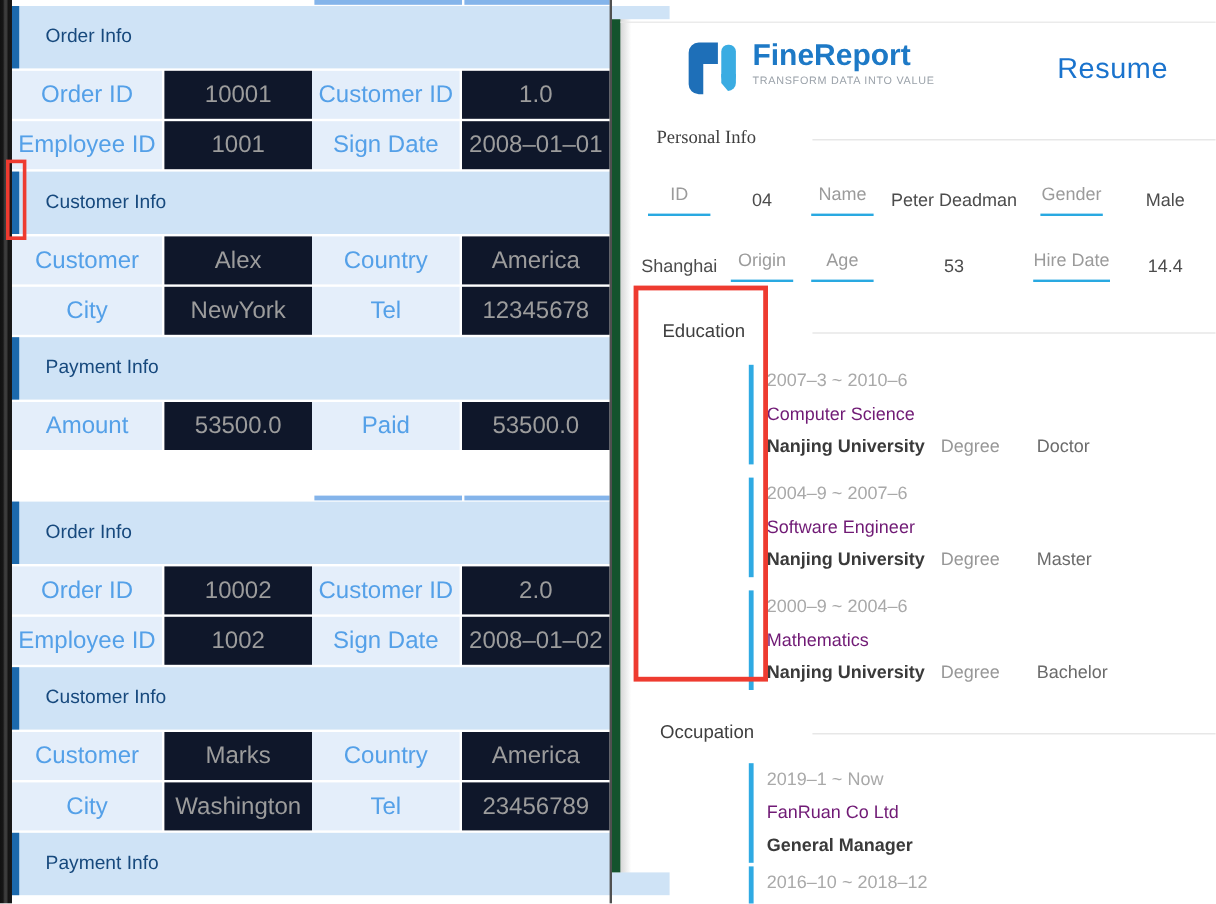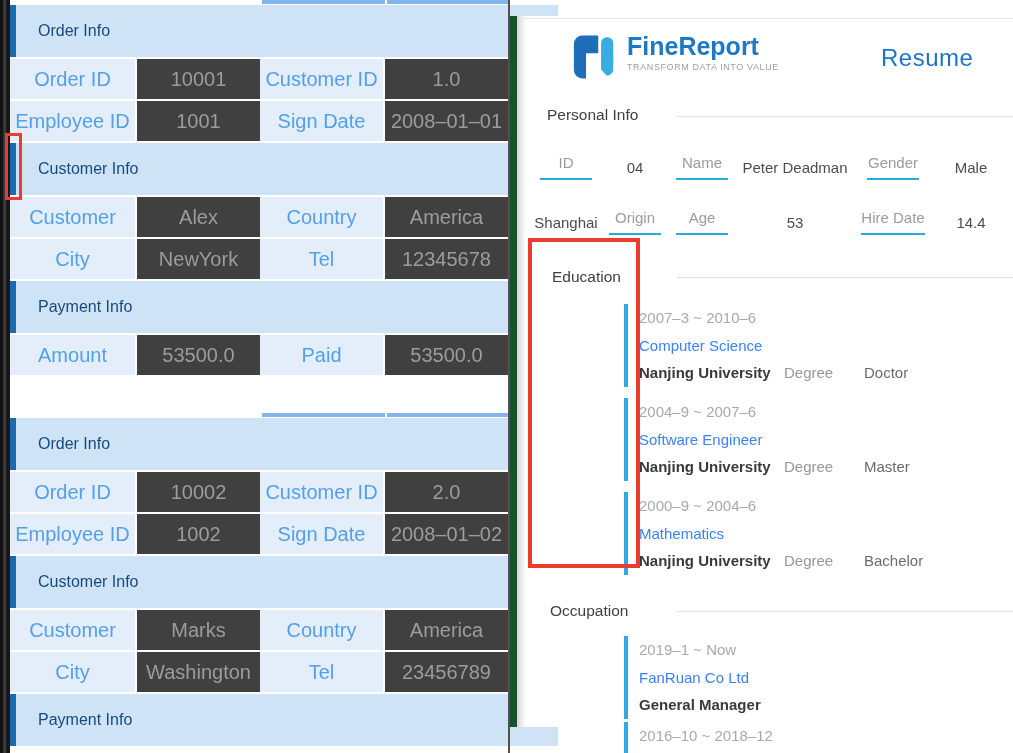--- a/index.html
+++ b/index.html
@@ -18,21 +18,21 @@
   .top-line{height:4px;position:relative;margin-bottom:1px;}
   .tl-seg{position:absolute;top:0;height:4px;background:#84b4ea;}
   .tl-a{left:252px;width:123px;}
   .tl-b{left:377px;width:121px;}
   .sec-header{height:52px;margin-bottom:2px;background:#cfe3f6;position:relative;
     display:flex;align-items:center;padding-left:28px;color:#17497d;font-size:16px;}
   .sec-header::before{content:"";position:absolute;left:0;top:0;bottom:0;width:6px;background:#1c69ac;}
   .g-row{display:grid;grid-template-columns:127px 123px 125px 123px;height:40px;margin-bottom:2px;}
   .lab,.val{display:flex;align-items:center;justify-content:center;font-size:20px;}
   .lab{background:#e4eefa;color:#54a0e8;margin-right:2px;}
-  .val{background:#404040;color:#9c9c9c;}
+  .val{background:#0f172a;color:#9c9c9c;}
   
   .right-panel{position:absolute;left:510px;top:16px;width:503px;height:711px;background:#fff;border-left:7px solid #14532d;}
   .right-shadow{position:absolute;left:0;top:0;width:9px;height:100%;
     background:linear-gradient(90deg,rgba(70,70,70,0.22),rgba(255,255,255,0));}
   .frame-top{position:absolute;left:0;top:2px;right:2px;height:1px;background:#e6e6e6;}
   .frame-right{position:absolute;right:2px;top:2px;bottom:0;width:1px;background:#e6e6e6;}
   .page-bottom-line{position:absolute;left:0;top:741px;right:2px;height:1px;background:#dcdcdc;}
   .right-clip{position:absolute;left:0;top:0;width:502px;height:741px;overflow:hidden;}
   .logo{position:absolute;left:55px;top:17px;display:flex;align-items:flex-start;}
   .logo-text{margin-left:10px;}
@@ -45,21 +45,21 @@
   .p-grid{position:absolute;left:20px;top:126px;width:480px;display:grid;
     grid-template-columns:58px 80px 54px 132px 64px 92px;grid-template-rows:50px 60px;}
   .p-cell{display:flex;align-items:center;justify-content:center;font-size:15px;}
   .p-label span{display:inline-block;min-width:52px;text-align:center;color:#9b9b9b;
     padding-bottom:6px;border-bottom:2px solid #29a9e1;line-height:1.25;}
   .p-label.wide span{min-width:64px;max-width:64px;}
   .p-value{color:#4c4c4c;}
   
   .t-entry{position:absolute;left:107px;border-left:4px solid #2faae3;padding-left:11px;line-height:27.5px;font-size:15px;}
   .t-date{color:#a9a9a9;}
-  .t-field{color:#3b82f6;}
+  .t-field{color:#701a75;}
   .t-school{font-weight:bold;color:#3a3a3a;display:inline-block;width:145px;}
   .t-deglab{color:#979797;display:inline-block;width:80px;}
   .t-degval{color:#6b6b6b;}
   .o-position{font-weight:bold;color:#3a3a3a;}
   
   .red-box{position:absolute;border:3px solid #ee3b30;box-sizing:border-box;background:transparent;}
   .red-box-1{left:5px;top:133px;width:17px;height:67px;}
   .red-box-2{left:528px;top:238px;width:112px;height:330px;border-width:4px;}
 </style>
 </head>
@@ -172,21 +172,21 @@
         <path d="M31 30 h13 v8 a7 7 0 0 1 -7 7 l-6 -7 z" fill="#3aace2"></path>
       </svg>
       <div class="logo-text">
         <div class="logo-name">FineReport</div>
         <div class="logo-tagline">TRANSFORM DATA INTO VALUE</div>
       </div>
     </div>
 
     <div class="resume-title">Resume</div>
 
-    <div class="sec-head" style="left:30px;top:90px;">Personal Info</div>
+    <div class="sec-head" style="left:30px;top:90px;font-family:Liberation Serif, serif;">Personal Info</div>
     <div class="sec-line" style="top:100px;"></div>
 
     <div class="p-grid">
       <div class="p-cell p-label">
           <span>ID</span>
         </div>
       <div class="p-cell p-value">04</div>
       <div class="p-cell p-label">
           <span>Name</span>
         </div>

